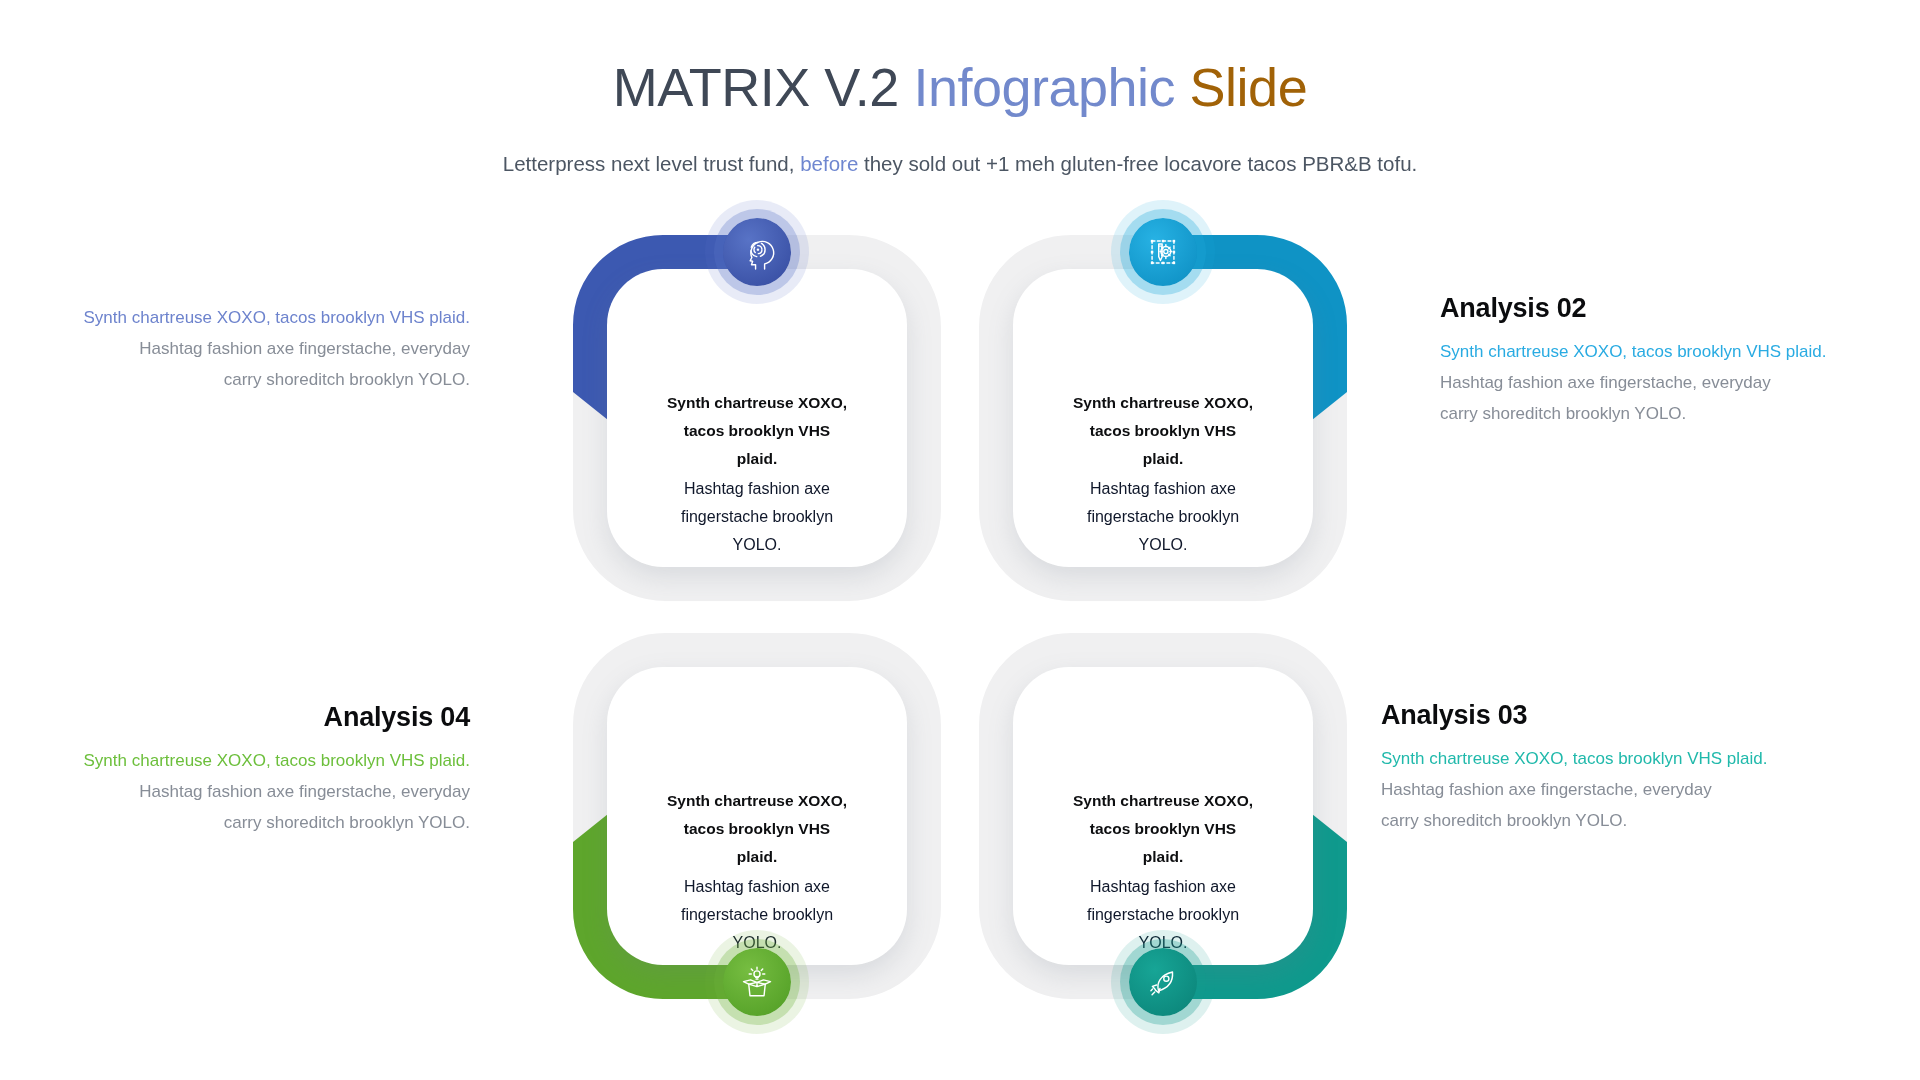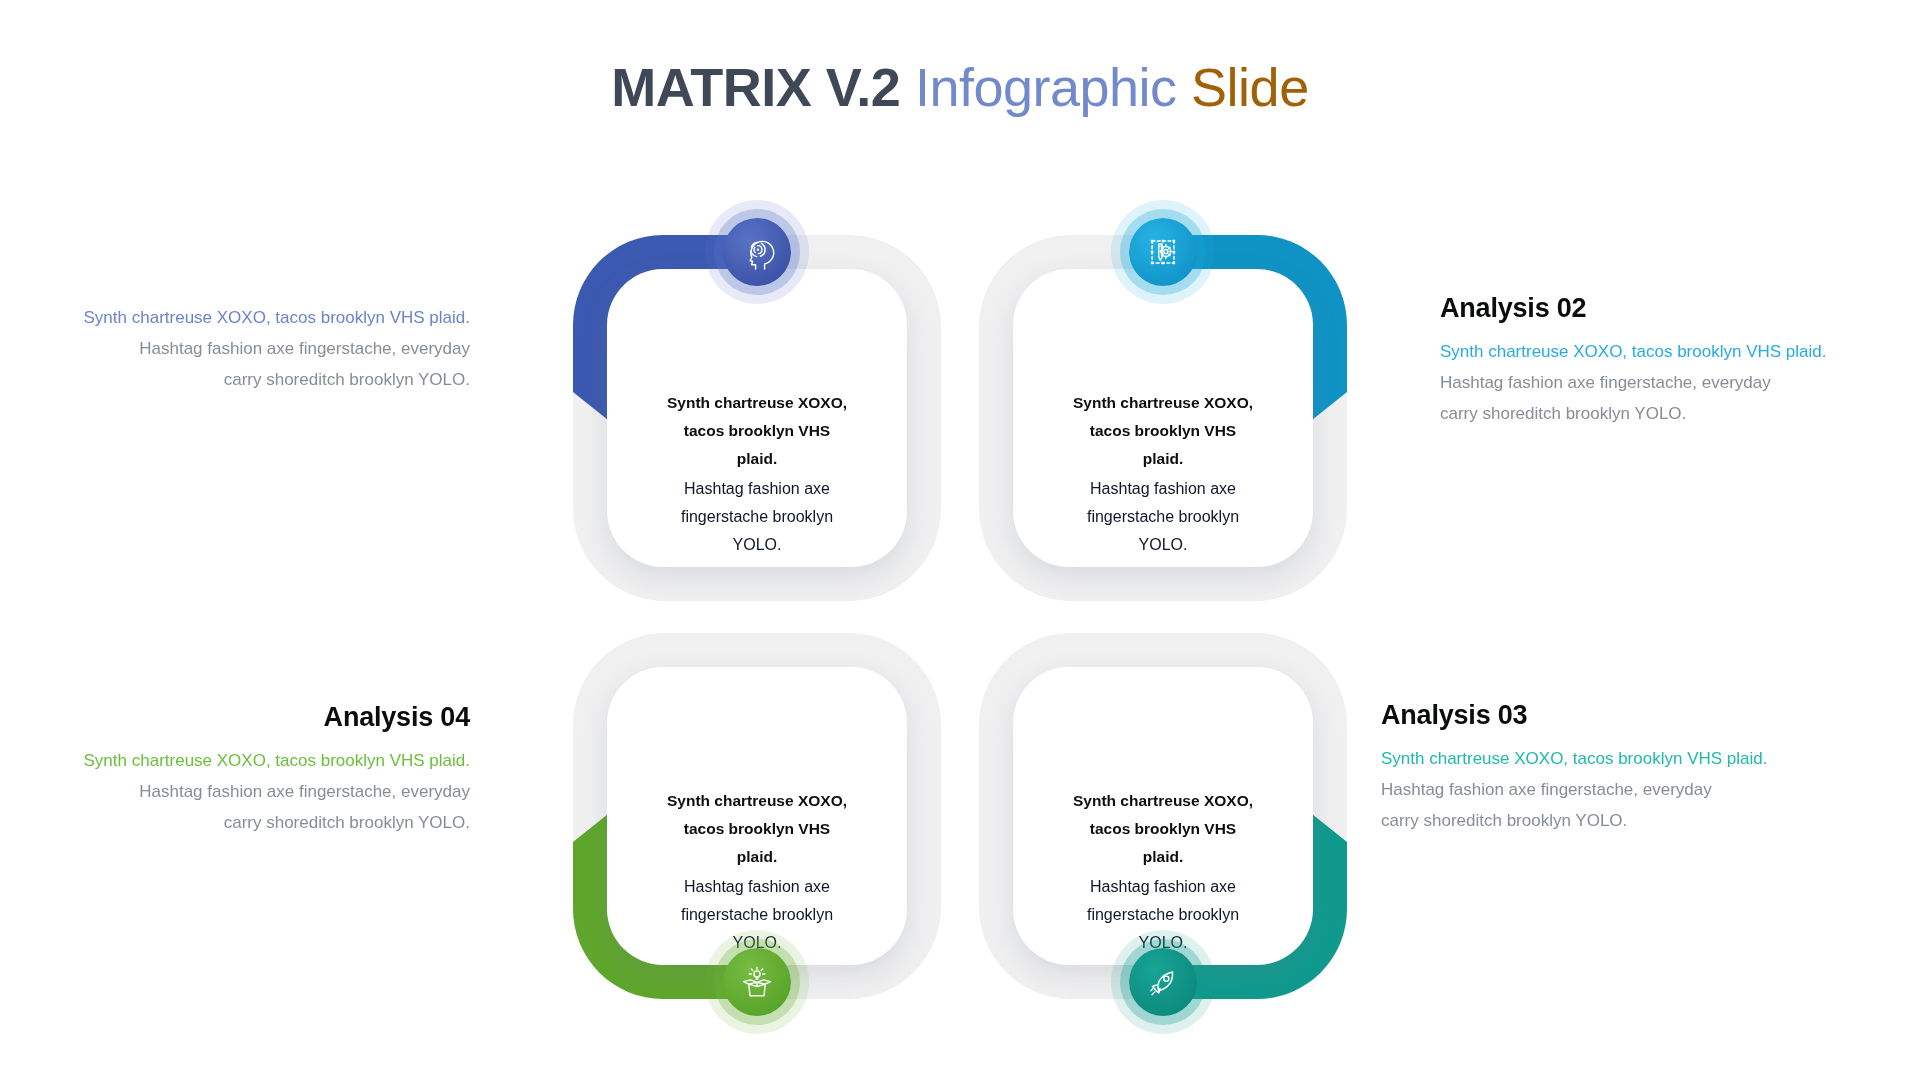--- a/index.html
+++ b/index.html
@@ -57,22 +57,25 @@
   .badge svg{width:38px;height:38px;stroke:#ffffff;fill:none;stroke-width:1.5;
              stroke-linecap:round;stroke-linejoin:round;}
   .badge svg .fillw{fill:#ffffff;stroke:none;}
 </style>
 </head>
 <body>
 
 <div class="slide">
 
   <h1 class="title">
-    <span style="color: rgb(63, 72, 86); font-weight: bold;">MATRIX V.2 </span><span style="color: rgb(114, 137, 204);">Infographic</span><span style="color: #a16207;"> Slide</span>
+    <span style="color: rgb(63, 72, 86);">MATRIX V.2 </span><span style="color: rgb(114, 137, 204);">Infographic</span><span style="color: #a16207;"> Slide</span>
   </h1>
+  <p class="subtitle">
+    <span>Letterpress next level trust fund, </span><span style="color: rgb(111, 135, 208);">before</span><span> they sold out +1 meh gluten-free locavore tacos PBR&amp;B tofu.</span>
+  </p>
 
   <aside class="side-block right sb1">
     <p class="sb-para">
       <span class="accent-line" style="color: rgb(109, 131, 205);">Synth chartreuse XOXO, tacos brooklyn VHS plaid.</span>
       <span class="body-lines">Hashtag fashion axe fingerstache, everyday
 carry shoreditch brooklyn YOLO.</span>
     </p>
   </aside>
 
   <aside class="side-block sb2">

